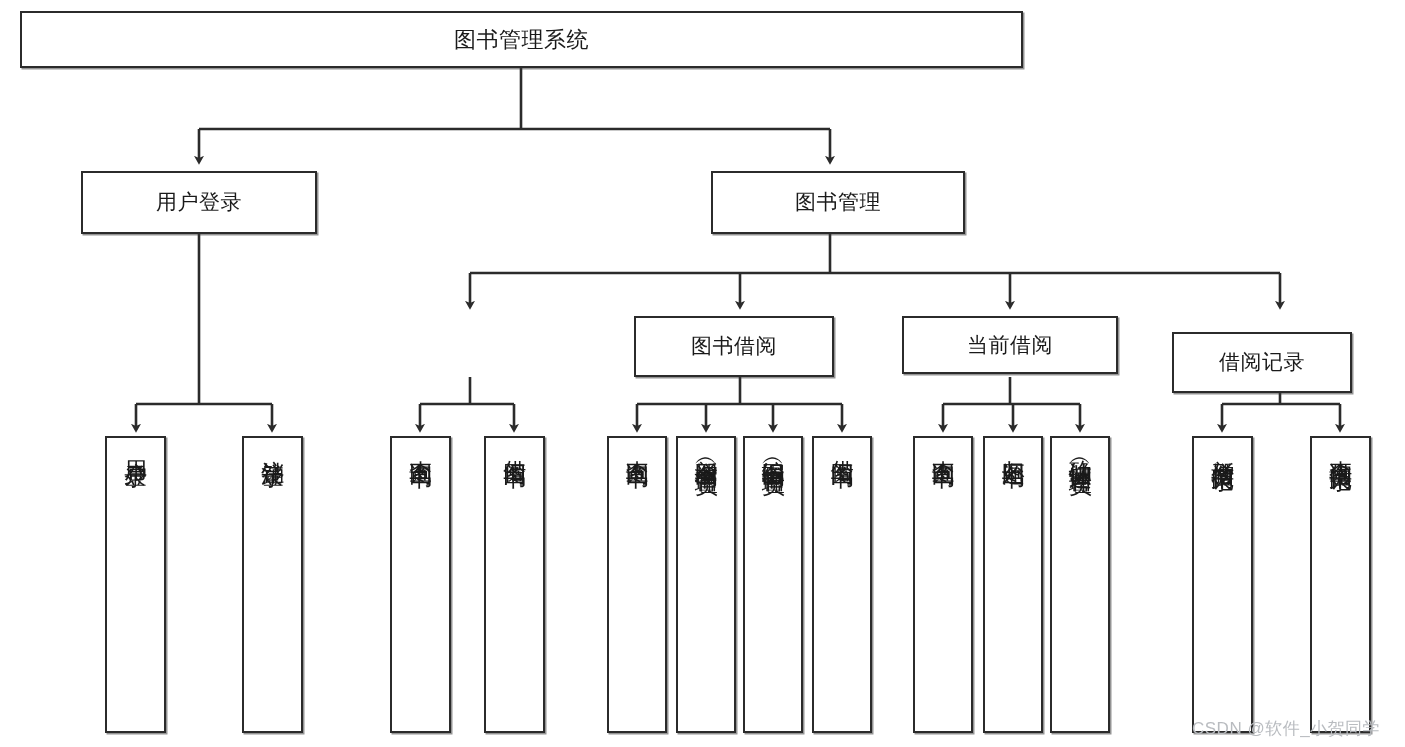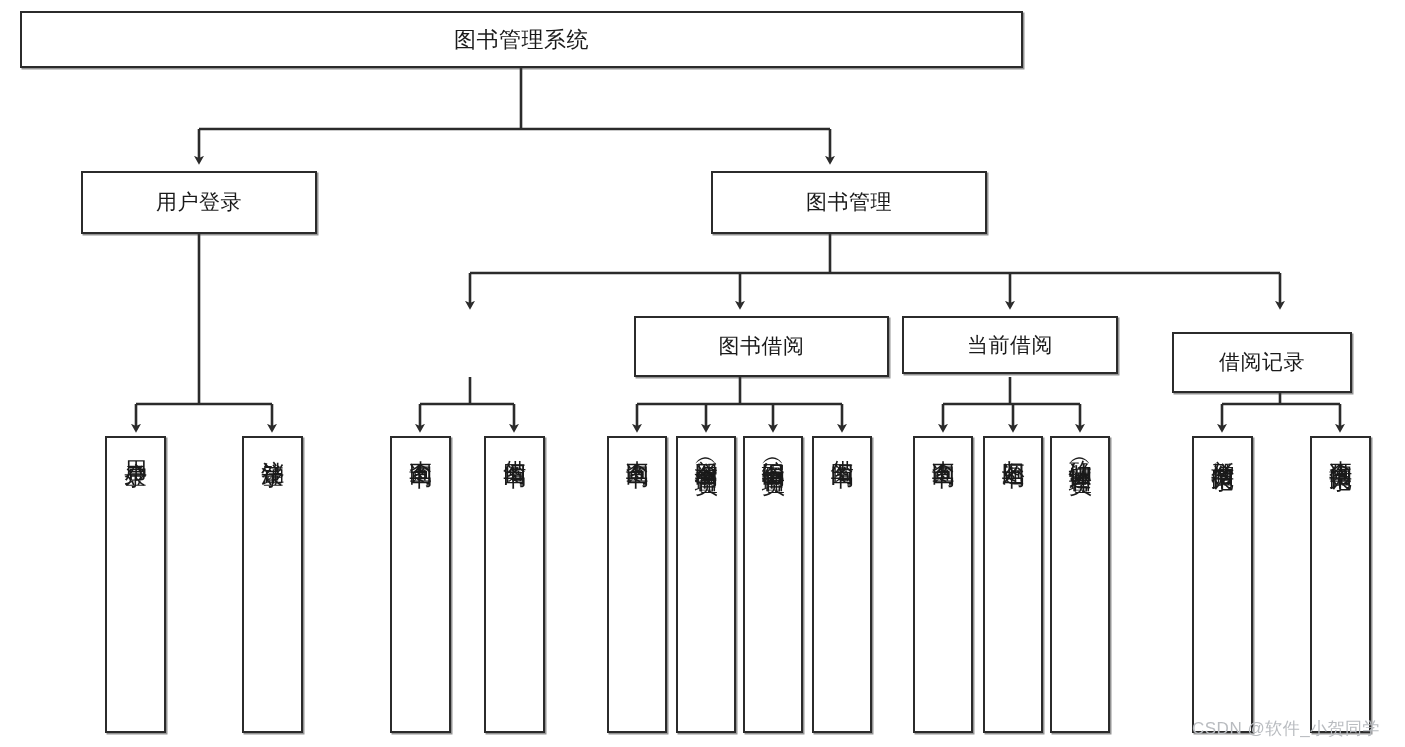--- a/index.html
+++ b/index.html
@@ -124,25 +124,25 @@
     </g>
   </svg>
 
   <div class="node root horizontal" style="left:20px; top:11px; width:1003px; height:57px;">
     <span class="label">图书管理系统</span>
   </div>
 
   <div class="node horizontal" style="left:81px; top:171px; width:236px; height:63px;">
     <span class="label">用户登录</span>
   </div>
-  <div class="node horizontal" style="left:711px; top:171px; width:276px; height:63px;">
+  <div class="node horizontal" style="left:711px; top:171px; width:254px; height:63px;">
     <span class="label">图书管理</span>
   </div>
 
-  <div class="node horizontal" style="left:634px; top:316px; width:255px; height:61px;">
+  <div class="node horizontal" style="left:634px; top:316px; width:200px; height:61px;">
     <span class="label">图书借阅</span>
   </div>
   <div class="node horizontal" style="left:902px; top:316px; width:216px; height:58px;">
     <span class="label">当前借阅</span>
   </div>
   <div class="node horizontal" style="left:1172px; top:332px; width:180px; height:61px;">
     <span class="label">借阅记录</span>
   </div>
 
   <div class="node vertical" style="left:105px; top:436px; width:61px; height:297px;">

